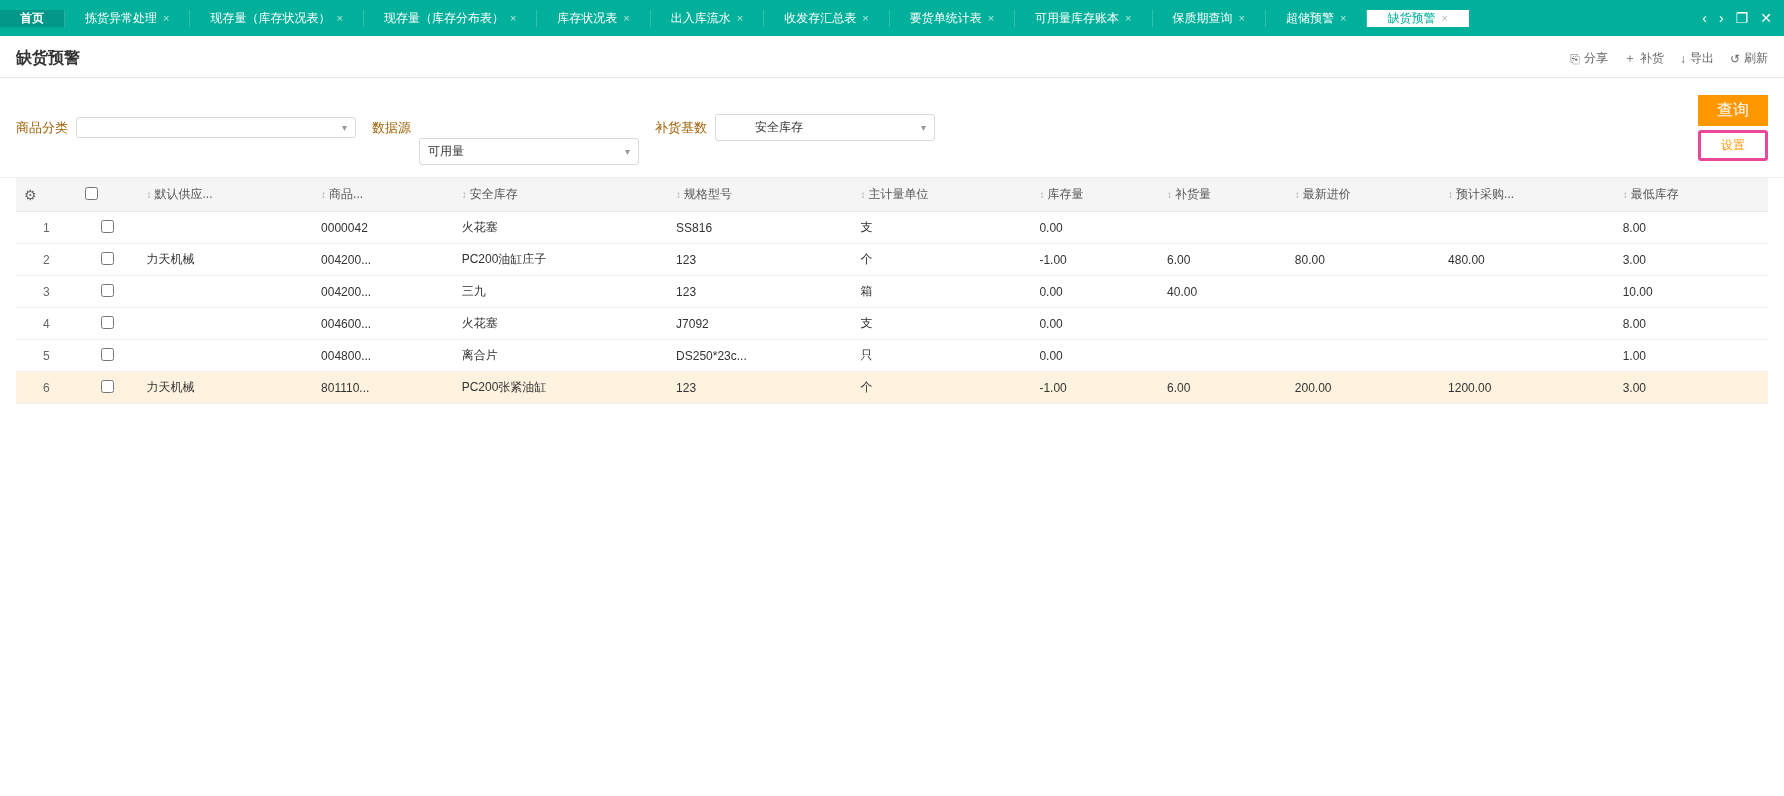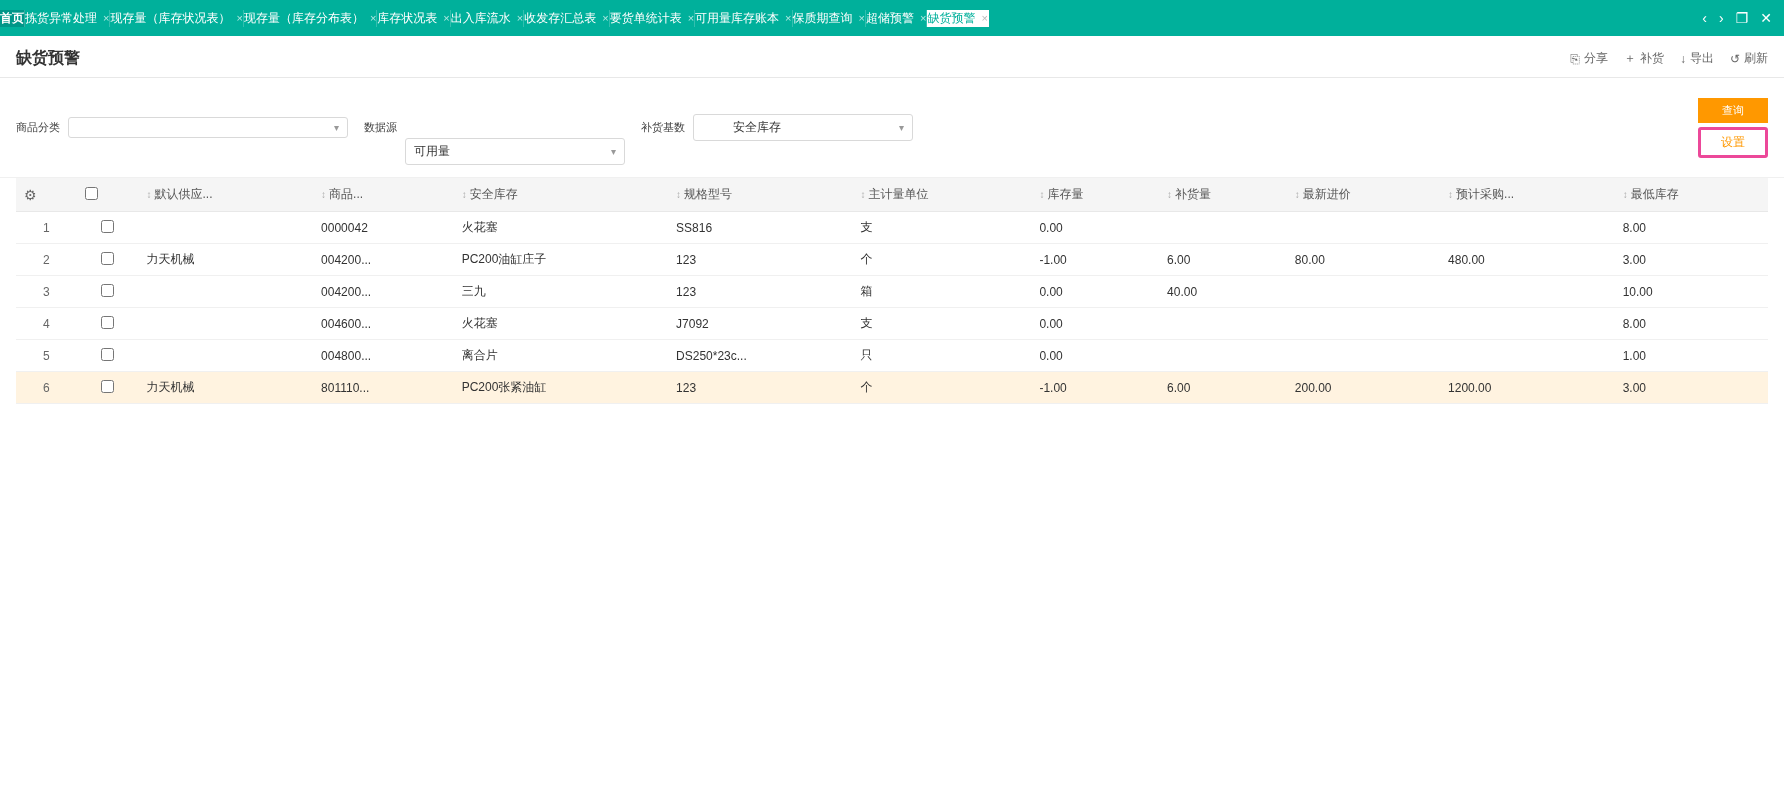--- a/index.html
+++ b/index.html
@@ -9,21 +9,21 @@
     .tab-bar {
       display: flex;
       align-items: center;
       background: #00b09b;
       height: 36px;
       overflow: hidden;
     }
     .tab-item {
       display: flex;
       align-items: center;
-      padding: 0 0;
+      padding: 0 20px;
       height: 100%;
       color: #fff;
       cursor: pointer;
       white-space: nowrap;
       font-size: 12px;
       border-right: 1px solid rgba(255,255,255,0.2);
       position: relative;
     }
     .tab-item.home {
       background: #009688;
@@ -97,23 +97,23 @@
       padding: 12px 16px;
       gap: 16px;
       border-bottom: 1px solid #f0f0f0;
     }
     .filter-group {
       display: flex;
       align-items: center;
       gap: 8px;
     }
     .filter-label {
-      color: #404040;
+      color: #a16207;
       white-space: nowrap;
-      font-size: 11px;
+      font-size: 13px;
     }
     .filter-select {
       display: flex;
       align-items: center;
       border: 1px solid #d9d9d9;
       border-radius: 3px;
       padding: 4px 8px;
       min-width: 200px;
       cursor: pointer;
       background: #fff;
@@ -131,21 +131,21 @@
       flex-direction: column;
       gap: 4px;
     }
     .btn-query {
       background: #ff9800;
       color: #fff;
       border: none;
       border-radius: 0;
       padding: 5px 8px;
       cursor: pointer;
-      font-size: 11px;
+      font-size: 16px;
     }
     .btn-settings {
       background: #fff;
       color: #ff9800;
       border: 3px solid #ec4899;
       border-radius: 3px;
       padding: 4px 20px;
       cursor: pointer;
       font-size: 12px;
     }

